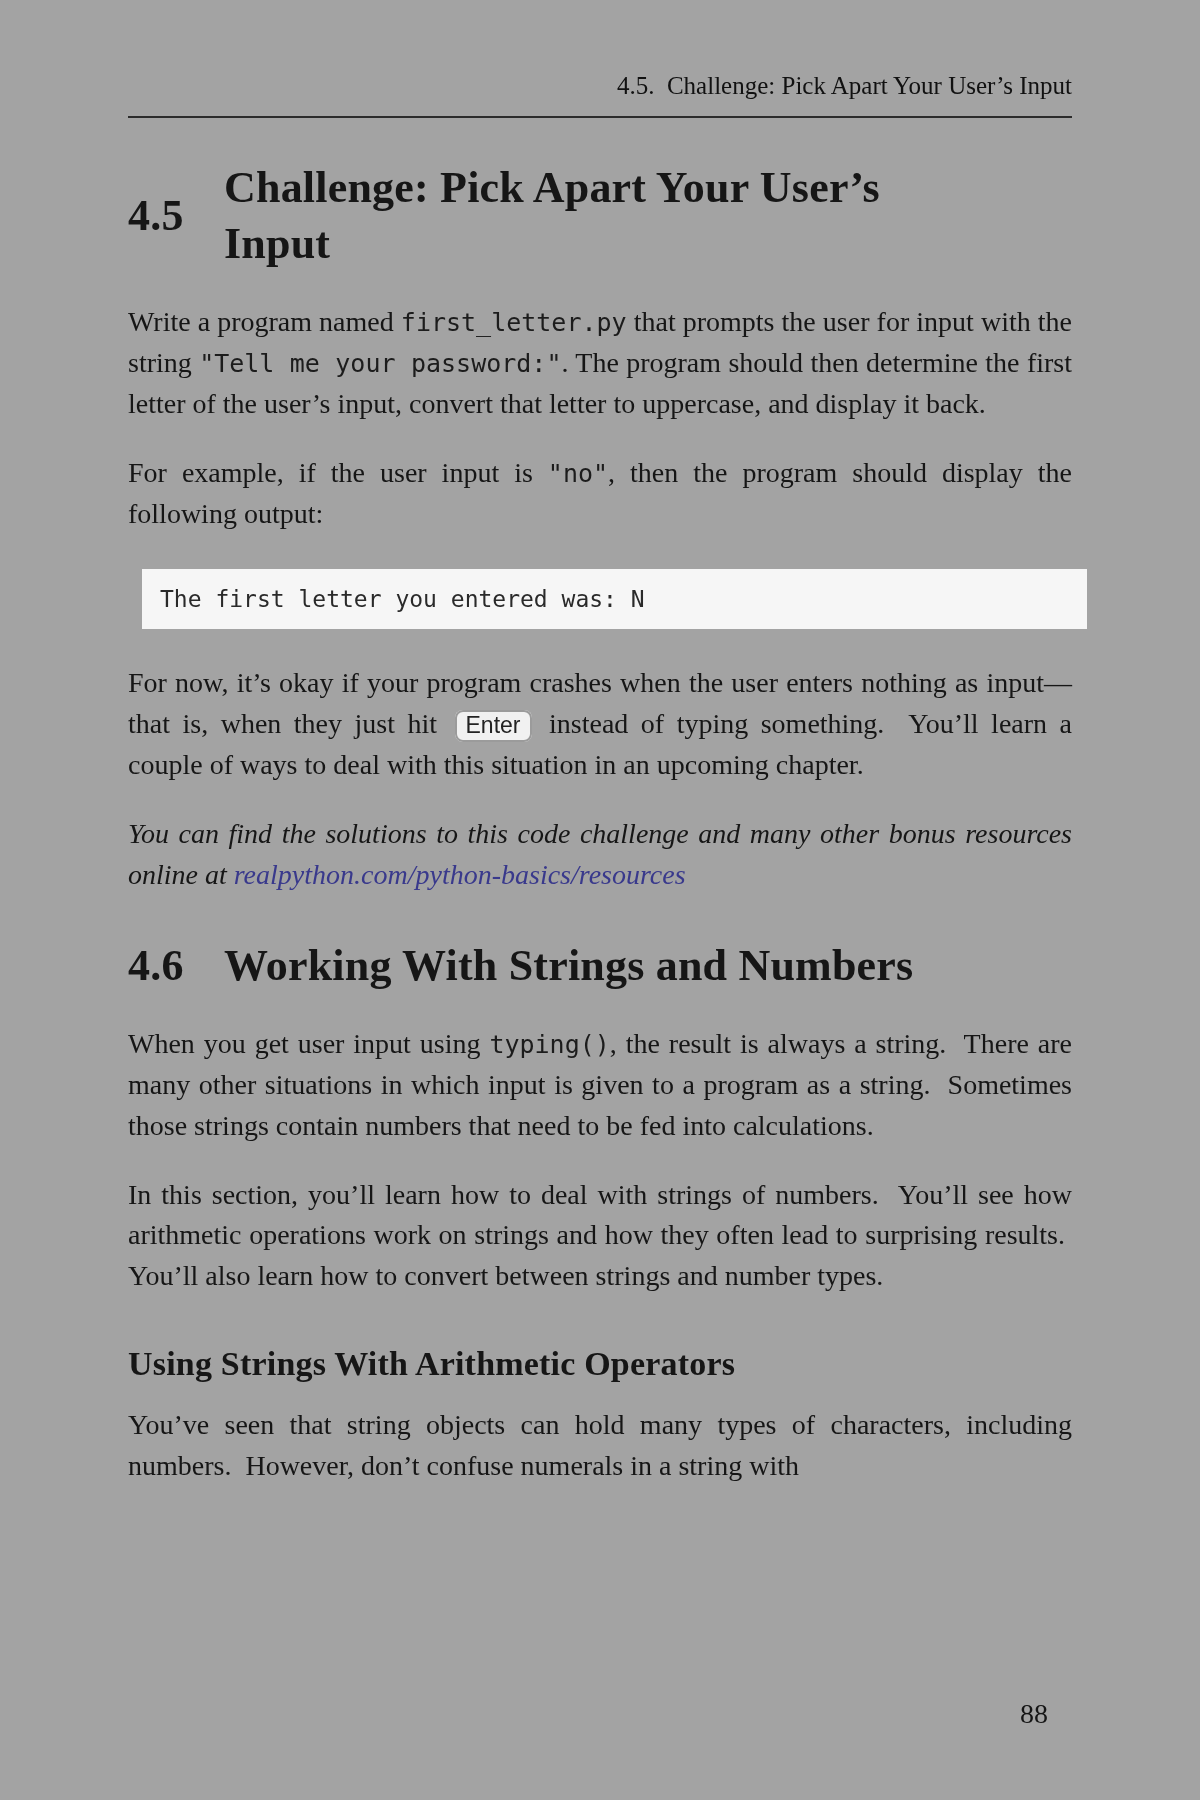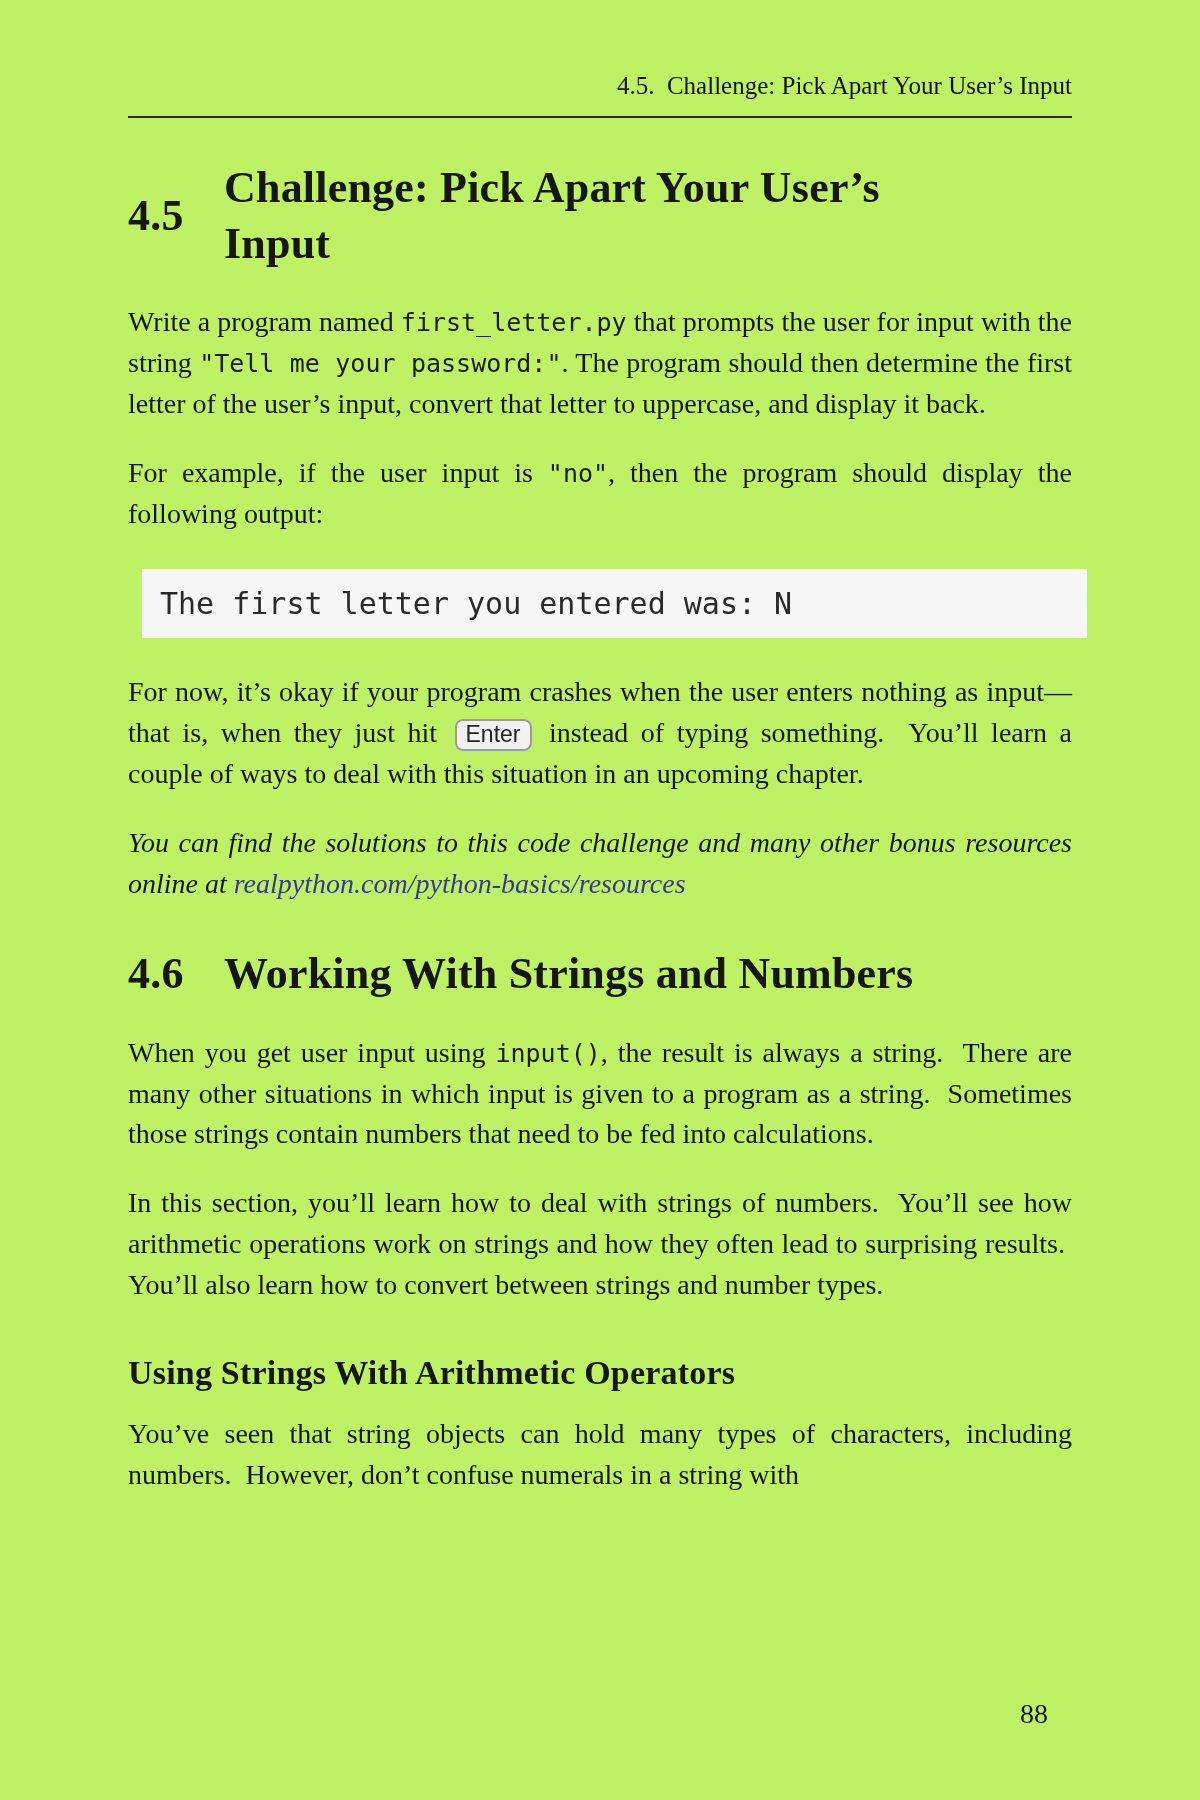--- a/index.html
+++ b/index.html
@@ -2,21 +2,21 @@
 <html lang="en"><head>
 <meta charset="utf-8">
 <style>
   html, body { margin: 0; padding: 0; background: #ffffff; }
 
   .page {
     position: relative;
     width: 1200px;
     height: 1800px;
     margin: 0 auto;
-    background: #bef264;
+    background: #a3a3a3;
     box-sizing: border-box;
     padding: 72px 128px 2px 128px;
     font-family: "Liberation Serif", serif;
     color: #161616;
     overflow: hidden;
   }
 
   .running-header {
     text-align: right;
     font-size: 25px;
@@ -63,21 +63,21 @@
     font-size: 25px;
     color: #1c1c1c;
     white-space: nowrap;
   }
 
   pre.code-block {
     background: var(--code-bg, #f6f6f6);
     margin: 34px -15px 34px 14px;
     padding: 16px 18px;
     font-family: "DejaVu Sans Mono", monospace;
-    font-size: 30px;
+    font-size: 23px;
     line-height: 1.25;
     color: #2a2a2a;
   }
 
   kbd.key {
     font-family: "Liberation Sans", sans-serif;
     font-size: 23px;
     font-style: normal;
     color: #222222;
     background: var(--kbd-bg, #f1f1f1);
@@ -118,21 +118,21 @@
       </h1>
       <p class="body">Write a program named <code class="inline">first_letter.py</code> that prompts the user for input with the string <code class="inline">"Tell me your password:"</code>. The program should then determine the first letter of the user’s input, convert that letter to uppercase, and display it back.</p>
       <p class="body">For example, if the user input is <code class="inline">"no"</code>, then the program should display the following output:</p>
       <pre class="code-block">The first letter you entered was: N</pre>
       <p class="body">For now, it’s okay if your program crashes when the user enters nothing as input—that is, when they just hit <kbd class="key">Enter</kbd> instead of typing something.&nbsp; You’ll learn a couple of ways to deal with this situation in an upcoming chapter.</p>
       <p class="body italic">You can find the solutions to this code challenge and many other bonus resources online at <a class="link" href="#">realpython.com/python-basics/resources</a></p>
       <h1 class="section">
         <span class="sec-num">4.6</span>
         <span class="sec-title">Working With Strings and Numbers</span>
       </h1>
-      <p class="body">When you get user input using <code class="inline">input()</code>, the result is always a string.&nbsp; There are many other situations in which input is given to a program as a string.&nbsp; Sometimes those strings contain numbers that need to be fed into calculations.</p>
+      <p class="body">When you get user input using <code class="inline">typing()</code>, the result is always a string.&nbsp; There are many other situations in which input is given to a program as a string.&nbsp; Sometimes those strings contain numbers that need to be fed into calculations.</p>
       <p class="body">In this section, you’ll learn how to deal with strings of numbers.&nbsp; You’ll see how arithmetic operations work on strings and how they often lead to surprising results.&nbsp; You’ll also learn how to convert between strings and number types.</p>
       <h2 class="subsection">Using Strings With Arithmetic Operators</h2>
       <p class="body">You’ve seen that string objects can hold many types of characters, including numbers.&nbsp; However, don’t confuse numerals in a string with</p>
     </main>
 
   <div class="page-number">88</div>
 
 </div>
 
 </body></html>

